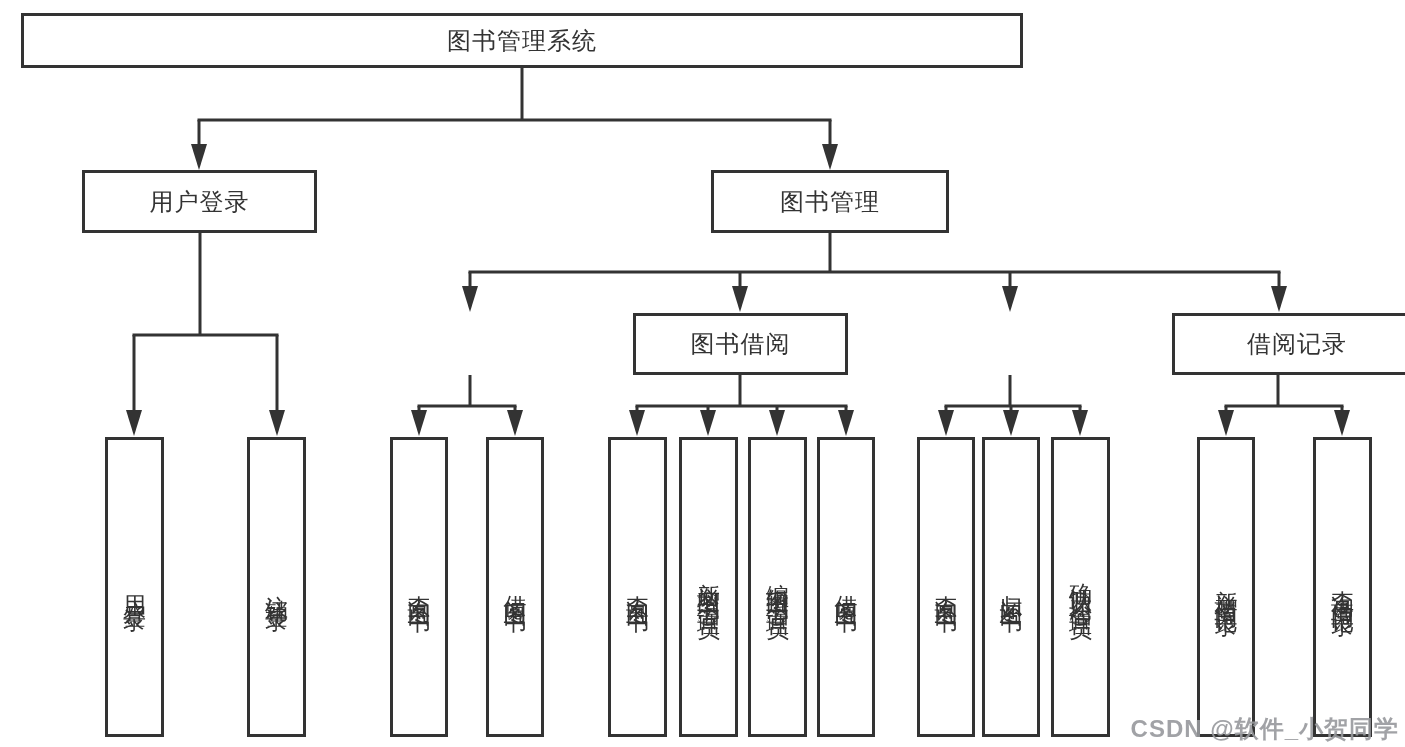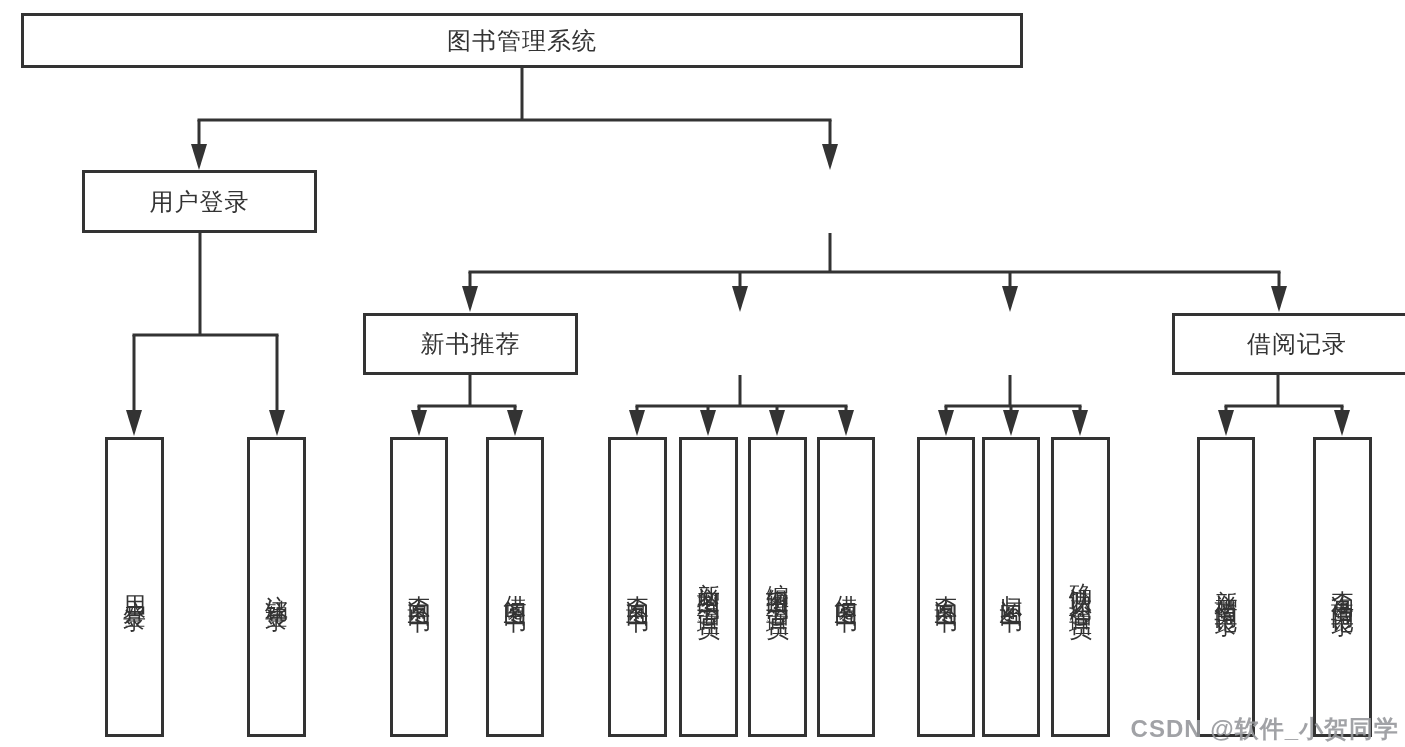--- a/index.html
+++ b/index.html
@@ -126,22 +126,23 @@
       <line x1="1226" y1="406" x2="1226" y2="412"></line>
       <polygon points="1218,410 1234,410 1226,436" stroke="none"></polygon>
       <line x1="1342" y1="406" x2="1342" y2="412"></line>
       <polygon points="1334,410 1350,410 1342,436" stroke="none"></polygon>
     </g>
   </svg>
 
   <div class="node" style="left:21px; top:13px; width:1002px; height:55px;">图书管理系统</div>
 
   <div class="node" style="left:82px; top:170px; width:235px; height:63px;">用户登录</div>
+  <div class="node" style="left:711px; top:170px; width:238px; height:63px;">图书管理</div>
 
-  <div class="node" style="left:363px; top:313px; width:215px; height:62px;">新书推荐</div>
+  <div class="node" style="left:633px; top:313px; width:215px; height:62px;">图书借阅</div>
   <div class="node" style="left:1172px; top:313px; width:250px; height:62px;">借阅记录</div>
 
   <div class="node vnode" style="left:105px; top:437px; width:59px; height:300px;">用户登录</div>
   <div class="node vnode" style="left:247px; top:437px; width:59px; height:300px;">注销登录</div>
 
   <div class="node vnode" style="left:390px; top:437px; width:58px; height:300px;">查询图书</div>
   <div class="node vnode" style="left:486px; top:437px; width:58px; height:300px;">借阅图书</div>
 
   <div class="node vnode" style="left:608px; top:437px; width:59px; height:300px;">查询图书</div>
   <div class="node vnode" style="left:679px; top:437px; width:59px; height:300px;">新增图书（管理员）</div>

